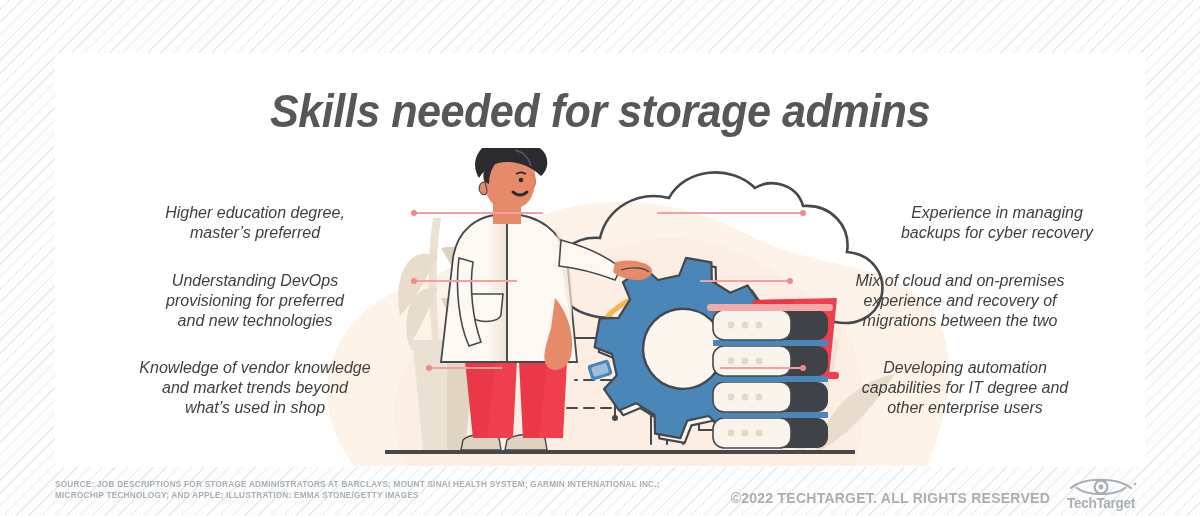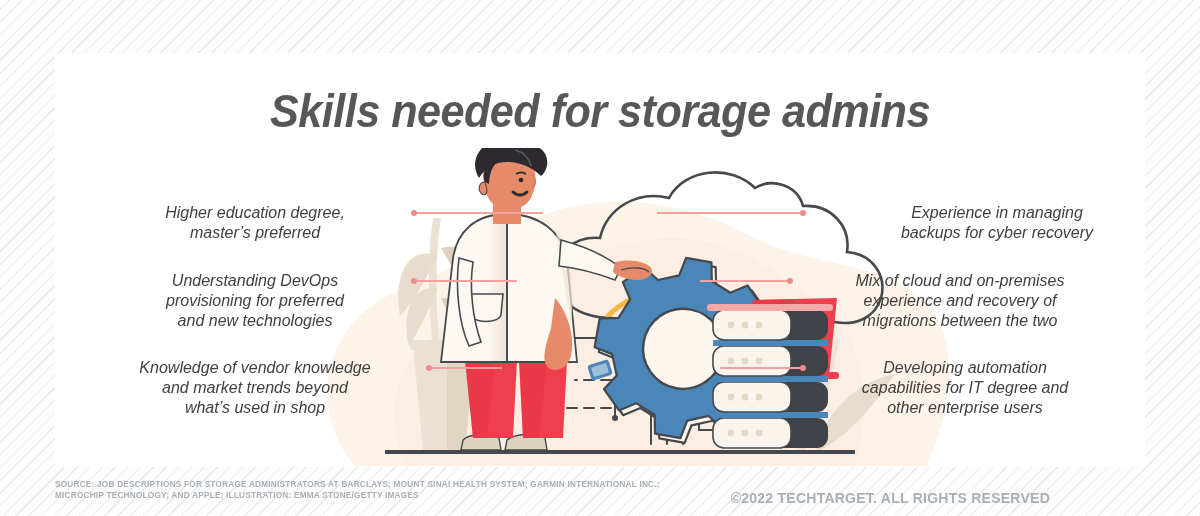--- a/index.html
+++ b/index.html
@@ -344,15 +344,25 @@
       <div class="lead right rd3">
           <span class="knob"></span>
         </div>
     </div>
 
   </div>
 
   <div id="footer">
     <div id="source">SOURCE: JOB DESCRIPTIONS FOR STORAGE ADMINISTRATORS AT BARCLAYS; MOUNT SINAI HEALTH SYSTEM; GARMIN INTERNATIONAL INC.; MICROCHIP TECHNOLOGY; AND APPLE; ILLUSTRATION: EMMA STONE/GETTY IMAGES</div>
     <div id="copyright">©2022 TECHTARGET. ALL RIGHTS RESERVED</div>
+    <div id="logo">
+      <svg width="88" height="20" viewBox="0 0 88 20" xmlns="http://www.w3.org/2000/svg">
+        <path d="M14 13 C26 2 60 2 74 13" fill="none" stroke="#a9afb4" stroke-width="2.2" stroke-linecap="round"></path>
+        <path d="M20 13 C30 21 58 21 68 13" fill="none" stroke="#a9afb4" stroke-width="2.2" stroke-linecap="round"></path>
+        <circle cx="44" cy="12" r="6.4" fill="none" stroke="#a9afb4" stroke-width="2.2"></circle>
+        <circle cx="44" cy="12" r="2.4" fill="#a9afb4"></circle>
+        <circle cx="78" cy="9" r="1.3" fill="#a9afb4"></circle>
+      </svg>
+      <div class="wordmark">TechTarget</div>
+    </div>
   </div>
 
 </div>
 
 </body></html>

